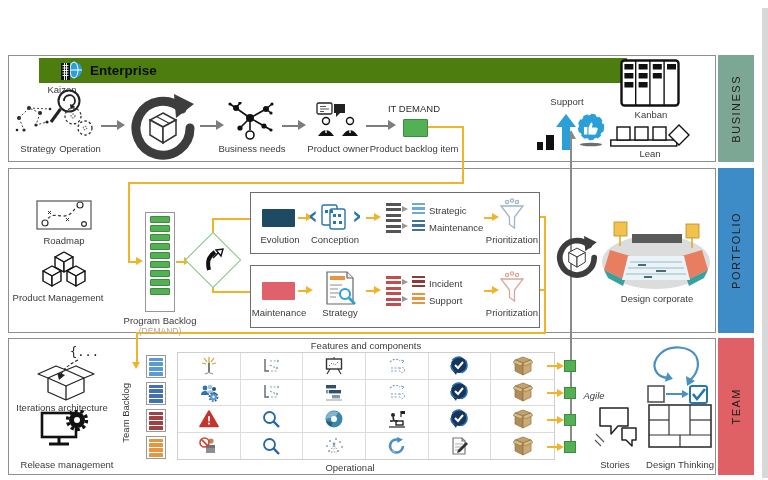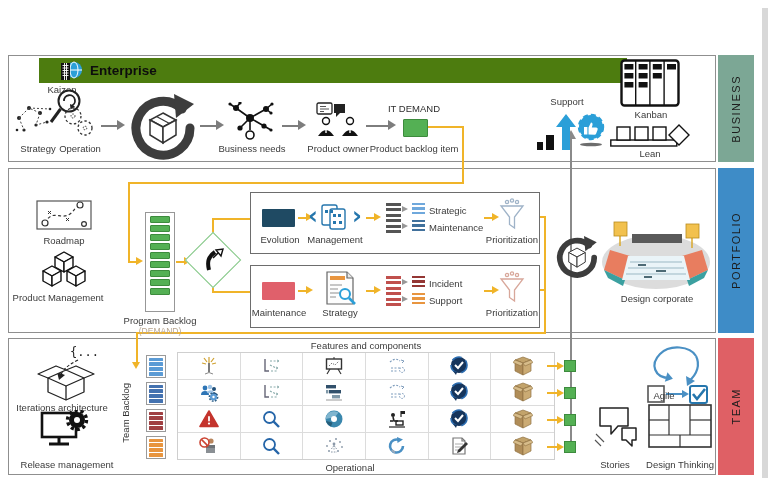--- a/index.html
+++ b/index.html
@@ -322,21 +322,21 @@
     <rect x="22" y="8" width="15" height="20" rx="2" fill="#fff" stroke="#2576ad" stroke-width="1.4"></rect>
     <g fill="#2576ad">
         <rect x="17" y="9" width="3" height="3"></rect>
         <rect x="22" y="9" width="3" height="3"></rect>
         <rect x="25" y="13" width="3" height="3"></rect>
         <rect x="30" y="13" width="3" height="3"></rect>
         <rect x="25" y="20" width="3" height="3"></rect>
         <rect x="31" y="20" width="3" height="3"></rect>
       </g>
   </svg>
-  <div class="lbl" style="left:335px;top:234px;">Management</div>
+  <div class="lbl" style="left:335px;top:234px;">Conception</div>
   <div class="ya" style="left:366px;top:217px;width:8px;"></div>
   <div class="yah" style="left:374px;top:213px;"></div>
   <div class="list" style="left:386px;top:203px;width:15px;height:30px;background:repeating-linear-gradient(to bottom,#555 0 3px,#fff 3px 5.5px);"></div>
   <div class="gah sm" style="left:402px;top:206px;"></div>
   <div class="gah sm" style="left:402px;top:223px;"></div>
   <div class="list" style="left:412px;top:203px;width:13px;height:13px;background:repeating-linear-gradient(to bottom,#6fa8dc 0 2.2px,#fff 2.2px 4.4px);"></div>
   <div class="lbl" style="left:450px;top:205px;transform:none;left:429px;">Strategic</div>
   <div class="list" style="left:412px;top:220px;width:13px;height:13px;background:repeating-linear-gradient(to bottom,#41719c 0 2.2px,#fff 2.2px 4.4px);"></div>
   <div class="lbl" style="left:450px;top:222px;transform:none;left:429px;">Maintenance</div>
   <div class="ya" style="left:484px;top:217px;width:8px;"></div>
@@ -671,21 +671,21 @@
     <path d="M28,36 C12,36 8,22 18,12 C28,2 48,4 54,14" fill="none" stroke="#4a90c4" stroke-width="2.2"></path>
     <polygon points="24,31 31,36 24,41" fill="#4a90c4" transform="rotate(15 28 36)"></polygon>
     <path d="M54,14 C58,22 56,32 46,40" fill="none" stroke="#4a90c4" stroke-width="2.2"></path>
     <polygon points="44,34 45,44 53,39" fill="#4a90c4"></polygon>
     <rect x="6" y="44" width="16" height="16" fill="#fff" stroke="#555" stroke-width="1.6"></rect>
     <line x1="24" y1="52" x2="40" y2="52" stroke="#4a90c4" stroke-width="2"></line>
     <polygon points="40,48 47,52 40,56" fill="#4a90c4"></polygon>
     <rect x="48" y="44" width="17" height="17" rx="2" fill="#fff" stroke="#2576ad" stroke-width="2"></rect>
     <path d="M51,52 l4,5 8,-10" fill="none" stroke="#2576ad" stroke-width="2.6"></path>
   </svg>
-  <div class="lbl" style="left:664px;top:390px;">Agile</div>
+  <div class="lbl" style="left:594px;top:390px;font-style:italic;">Agile</div>
 
   <svg style="position:absolute;left:592px;top:404px;" width="50" height="48" viewBox="0 0 50 48">
     <g fill="#fff" stroke="#222" stroke-width="1.5" stroke-linejoin="round">
       <path d="M8,4 h28 v18 h-10 l-7,8 v-8 h-11 z"></path>
       <path d="M30,24 h14 v12 h-4 v6 l-6,-6 h-4 z"></path>
     </g>
     <path d="M4,30 l8,8 M3,36 l6,6" stroke="#555" stroke-width="1.1"></path>
   </svg>
   <div class="lbl" style="left:615px;top:459px;">Stories</div>
 

